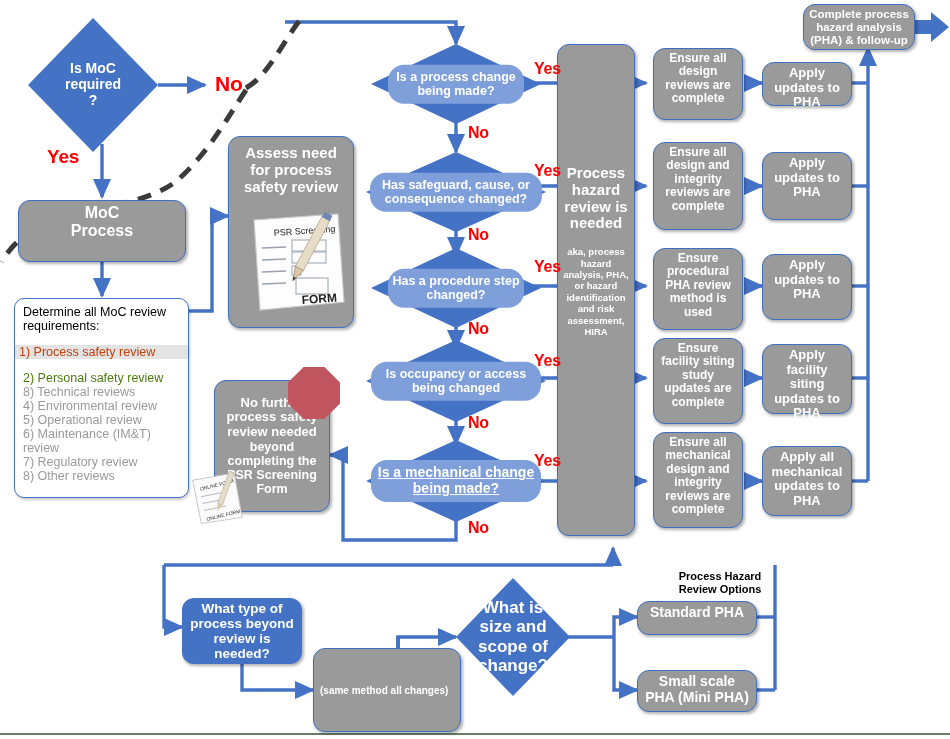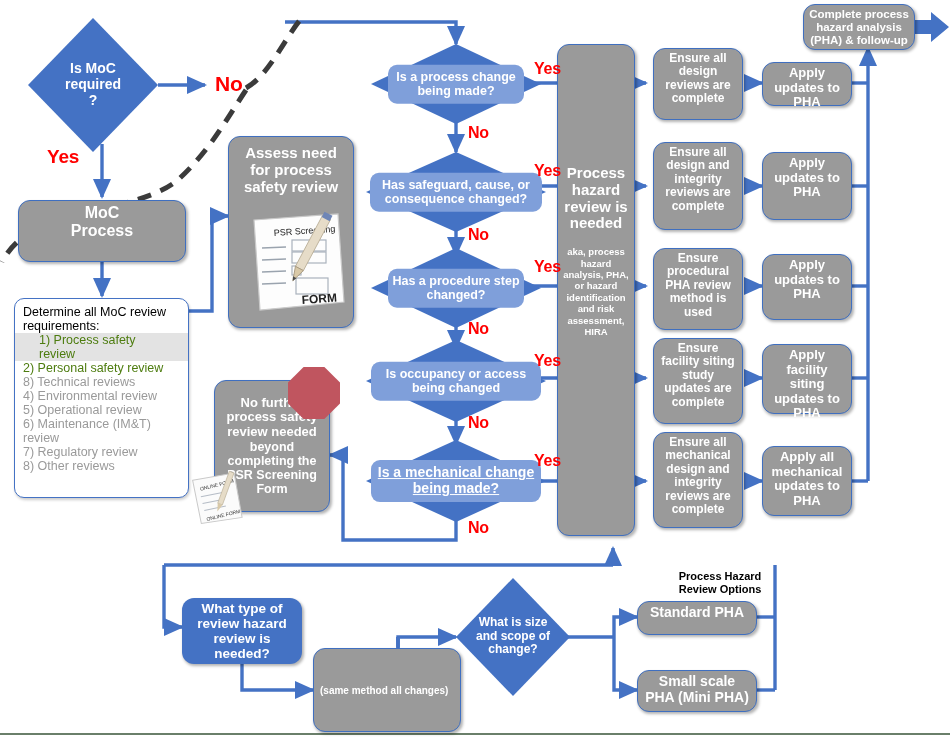--- a/index.html
+++ b/index.html
@@ -46,21 +46,21 @@
   
   .diamond { position:absolute; z-index:2; }
   .diamond .dshape {
     position:absolute; inset:0;
     background:#4472C4;
     clip-path:polygon(50% 0%, 100% 50%, 50% 100%, 0% 50%);
     filter:drop-shadow(1.5px 2px 2px rgba(0,0,0,.28));
   }
   .diamond .dlabel {
     position:absolute; left:10%; right:10%; top:50%; transform:translateY(-50%);
-    background:#7F9FDA; border-radius:9px;
+    background:#7F9FDA; border-radius:16px;
     color:#fff; font-weight:bold; text-align:center;
     padding:5px 4px; line-height:1.14; z-index:2;
   }
   .diamond.plain .dlabel { background:transparent; border-radius:0; padding:0; }
 
   .yesno { position:absolute; color:#FF0000; font-weight:bold; z-index:6;
            font-size:16px; letter-spacing:-0.2px; }
 
   
   .octagon { position:absolute; z-index:4;
@@ -174,21 +174,21 @@
   <div class="yesno" style="left:47px; top:146px; font-size:19px;">Yes</div>
   <div class="yesno" style="left:215px; top:72px; font-size:21px;">No</div>
 
   <div class="node gray" style="left:18px; top:200px; width:168px; height:62px; font-size:16px;">
     <span style="white-space:pre-line;">MoC
 Process</span>
   </div>
 
   <div class="node card" style="left:14px; top:298px; width:175px; height:200px; font-size:12.5px;">
     <div style="color:#000;">Determine all MoC review requirements:</div>
-    <div style="color:#4d7c0f; background:#e3e3e3; margin:0 -8px; padding:0 24px;">1) Process safety review</div>
+    <div style="color:#c2410c; background:#e3e3e3; margin:12px -8px; padding:0 4px;">1) Process safety review</div>
     <div style="color:#4d7c0f;">2) Personal safety review</div>
     <div style="color:#9a9a9a;">8) Technical reviews</div>
     <div style="color:#9a9a9a;">4) Environmental review</div>
     <div style="color:#9a9a9a;">5) Operational review</div>
     <div style="color:#9a9a9a;">6) Maintenance (IM&amp;T) review</div>
     <div style="color:#9a9a9a;">7) Regulatory review</div>
     <div style="color:#9a9a9a;">8) Other reviews</div>
   </div>
 
   <div class="node gray" style="left:228px; top:136px; width:126px; height:192px; font-size:15px;
@@ -316,31 +316,31 @@
   </div>
   <div class="node gray" style="left:762px; top:446px; width:90px; height:70px; font-size:13px;">
     <span>Apply all mechanical updates to PHA</span>
   </div>
 
   <div class="node gray" style="left:803px; top:4px; width:112px; height:46px; font-size:11.5px;">
     <span>Complete process hazard analysis (PHA) &amp; follow-up</span>
   </div>
 
   <div class="node blue" style="left:182px; top:598px; width:120px; height:66px; font-size:13.5px;">
-    <span>What type of review hazard review is needed?</span>
+    <span>What type of process beyond review is needed?</span>
   </div>
 
   <div class="node gray" style="left:313px; top:648px; width:148px; height:84px; font-size:15px;
               flex-direction:column; padding:4px 6px;">
     <span class="sub" style="font-size:10px; margin-top:1px;">(same method all changes)</span>
   </div>
 
   <div class="diamond plain" style="left:456px; top:578px; width:114px; height:118px;">
     <div class="dshape"></div>
-    <div class="dlabel" style="font-size:12px;">What is size and scope of change?</div>
+    <div class="dlabel" style="font-size:17px;">What is size and scope of change?</div>
   </div>
 
   <div class="caption" style="left:650px; top:570px; width:140px; white-space:pre-line;">Process Hazard
 Review Options</div>
 
   <div class="node gray" style="left:637px; top:601px; width:120px; height:34px; font-size:14px;">
     <span>Standard PHA</span>
   </div>
   <div class="node gray" style="left:637px; top:670px; width:120px; height:42px; font-size:14px;">
     <span>Small scale PHA (Mini PHA)</span>

